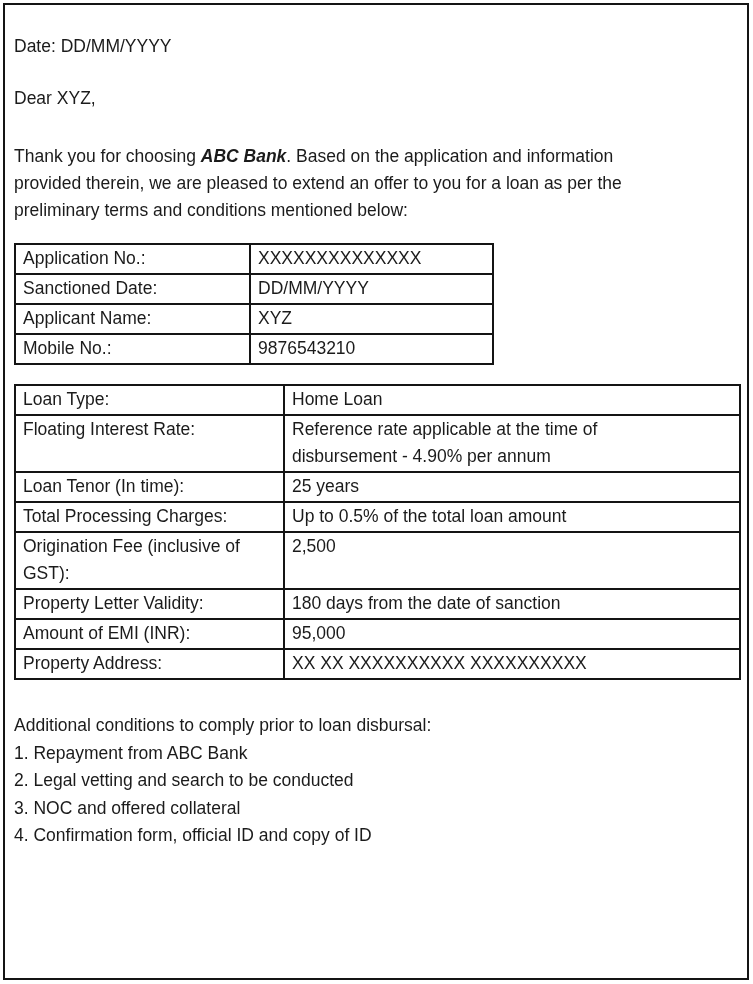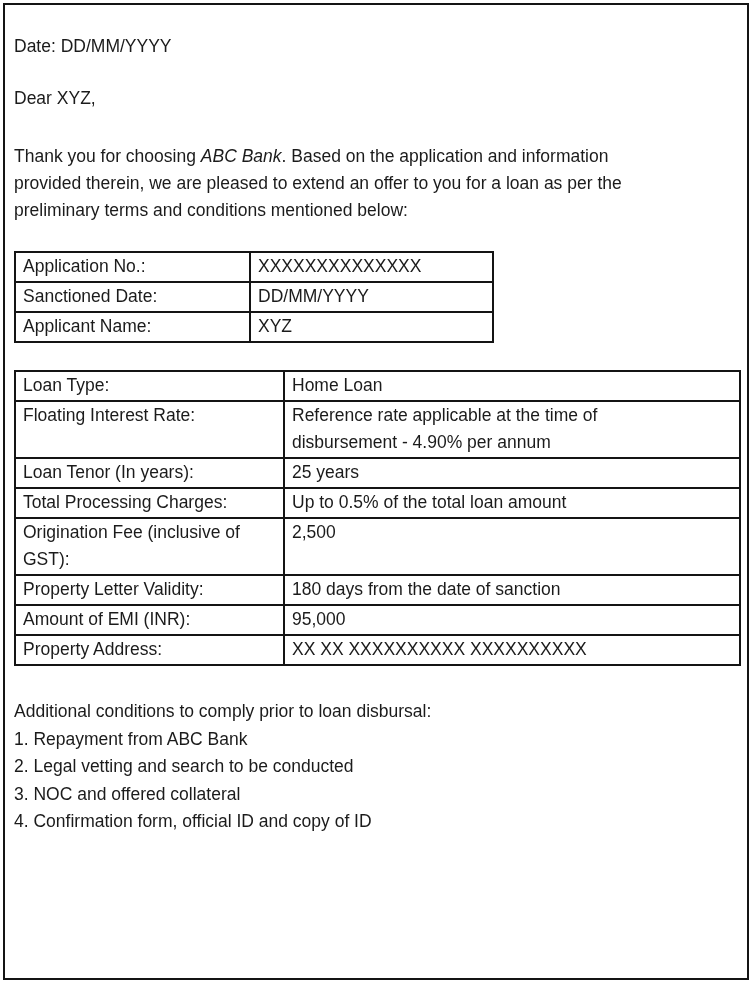--- a/index.html
+++ b/index.html
@@ -23,26 +23,26 @@
     padding: 28px 12px 0 9px;
     color: var(--text, #1b1b1b);
     font-family: "Liberation Sans", "DejaVu Sans", sans-serif;
     font-size: 17.5px;
     line-height: 27px;
   }
   p { margin: 0; }
   .date-line { margin-bottom: 25px; }
   .salutation { margin-bottom: 31px; }
   .intro { width: 660px; }
-  .intro .bank { font-weight: normal; font-style: italic; }
+  .intro .bank { font-weight: bold; font-style: italic; }
 
   table.doc-table {
     border-collapse: collapse;
     table-layout: fixed;
-    margin-top: 27px;
+    margin-top: 19px;
   }
   table.doc-table td {
     border: 2px solid var(--border, #141414);
     padding: 0 7px 1px 7px;
     vertical-align: top;
     overflow: hidden;
   }
   table.t1 { width: 480px; }
   table.t1 col.c1 { width: 235px; }
 
@@ -78,39 +78,43 @@
           <td class="value">XXXXXXXXXXXXXX</td>
         </tr>
         <tr>
           <td class="label">Sanctioned Date:</td>
           <td class="value">DD/MM/YYYY</td>
         </tr>
         <tr>
           <td class="label">Applicant Name:</td>
           <td class="value">XYZ</td>
         </tr>
+        <tr>
+          <td class="label">Mobile No.:</td>
+          <td class="value">9876543210</td>
+        </tr>
       </tbody>
     </table>
 
     <table class="doc-table t2">
       <colgroup>
           <col class="c1">
           <col>
         </colgroup>
       <tbody>
         <tr>
           <td class="label">Loan Type:</td>
           <td class="value">Home Loan</td>
         </tr>
         <tr>
           <td class="label">Floating Interest Rate:</td>
           <td class="value">Reference rate applicable at the time of disbursement - 4.90% per annum</td>
         </tr>
         <tr>
-          <td class="label">Loan Tenor (In years):</td>
+          <td class="label">Loan Tenor (In time):</td>
           <td class="value">25 years</td>
         </tr>
         <tr>
           <td class="label">Total Processing Charges:</td>
           <td class="value">Up to 0.5% of the total loan amount</td>
         </tr>
         <tr>
           <td class="label">Origination Fee (inclusive of GST):</td>
           <td class="value">2,500</td>
         </tr>

